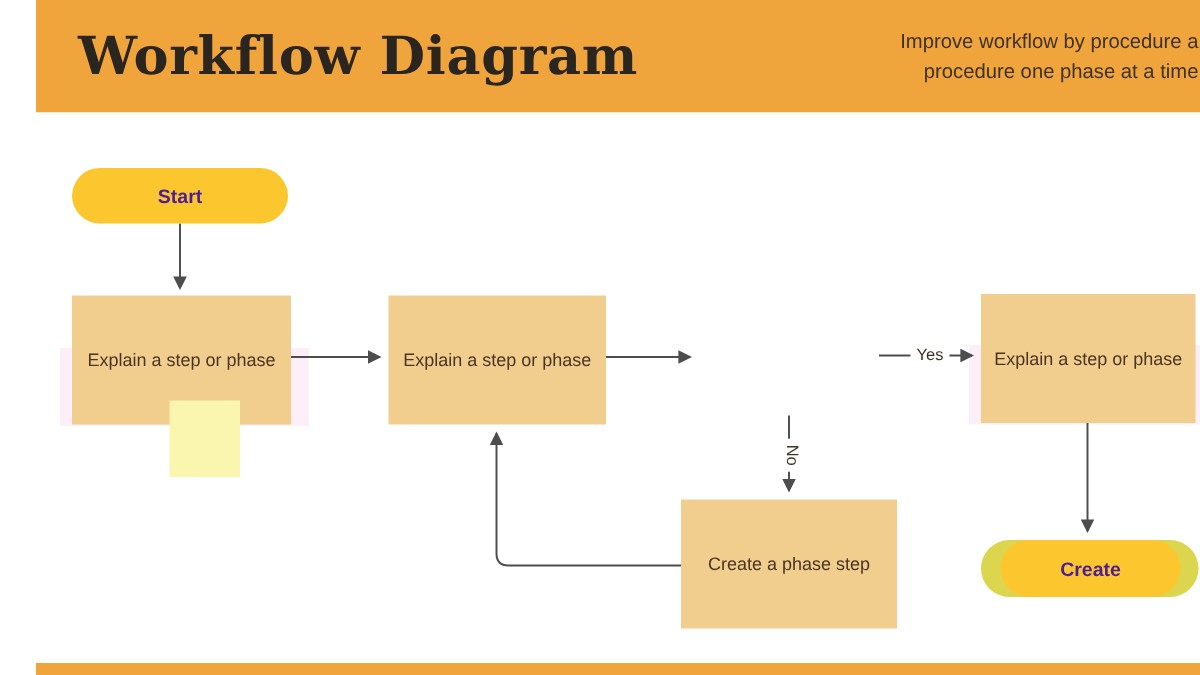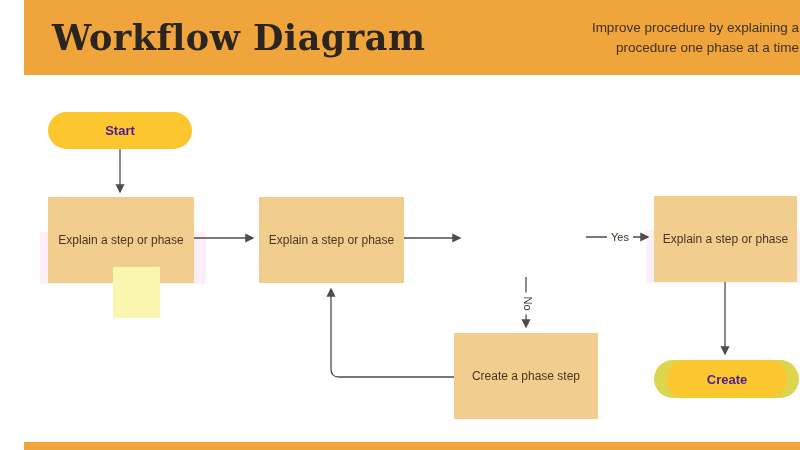--- a/index.html
+++ b/index.html
@@ -53,21 +53,21 @@
   .edge-label.rot{transform:rotate(90deg);}
 </style>
 </head>
 <body>
 
 <div class="page">
 
   <div class="header">
     <div class="title">Workflow Diagram</div>
     <div class="subtitle">
-      <div>Improve procedure by explaining a</div>
+      <div>Improve workflow by procedure a</div>
       <div>procedure one phase at a time</div>
     </div>
   </div>
 
   <div class="canvas">
 
     <div class="hl" style="left:16px;top:157px;width:166px;height:52px"></div>
     <div class="hl" style="left:622px;top:155px;width:160px;height:53px"></div>
 
     <svg class="wires" viewBox="0 0 800 367">

